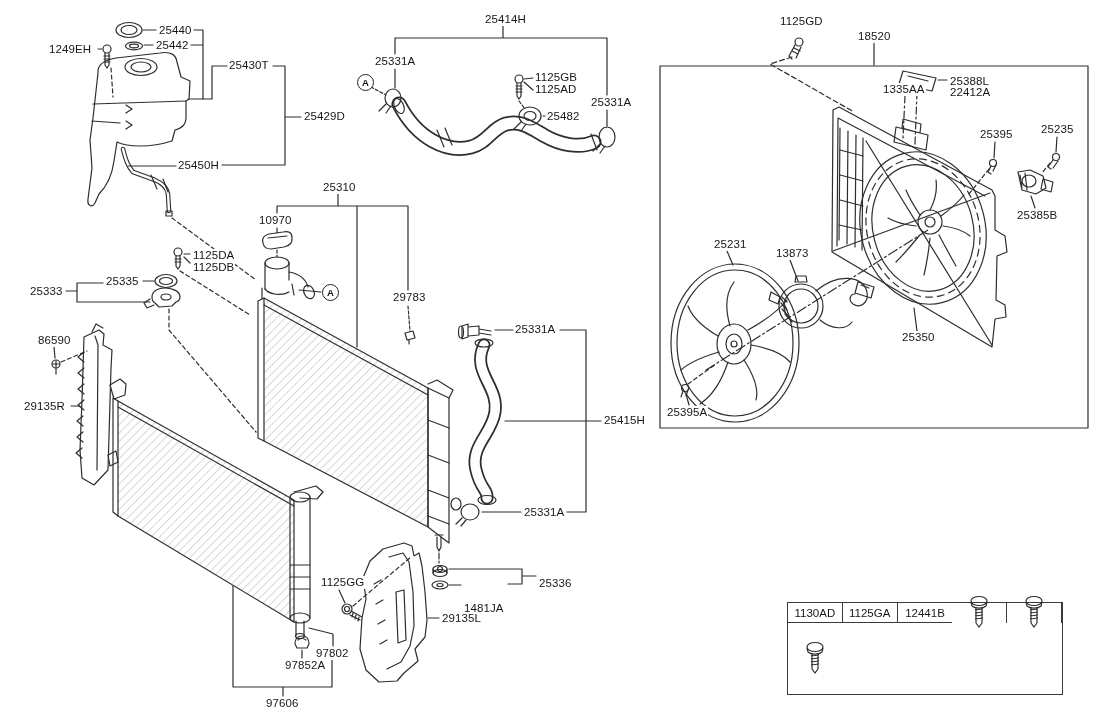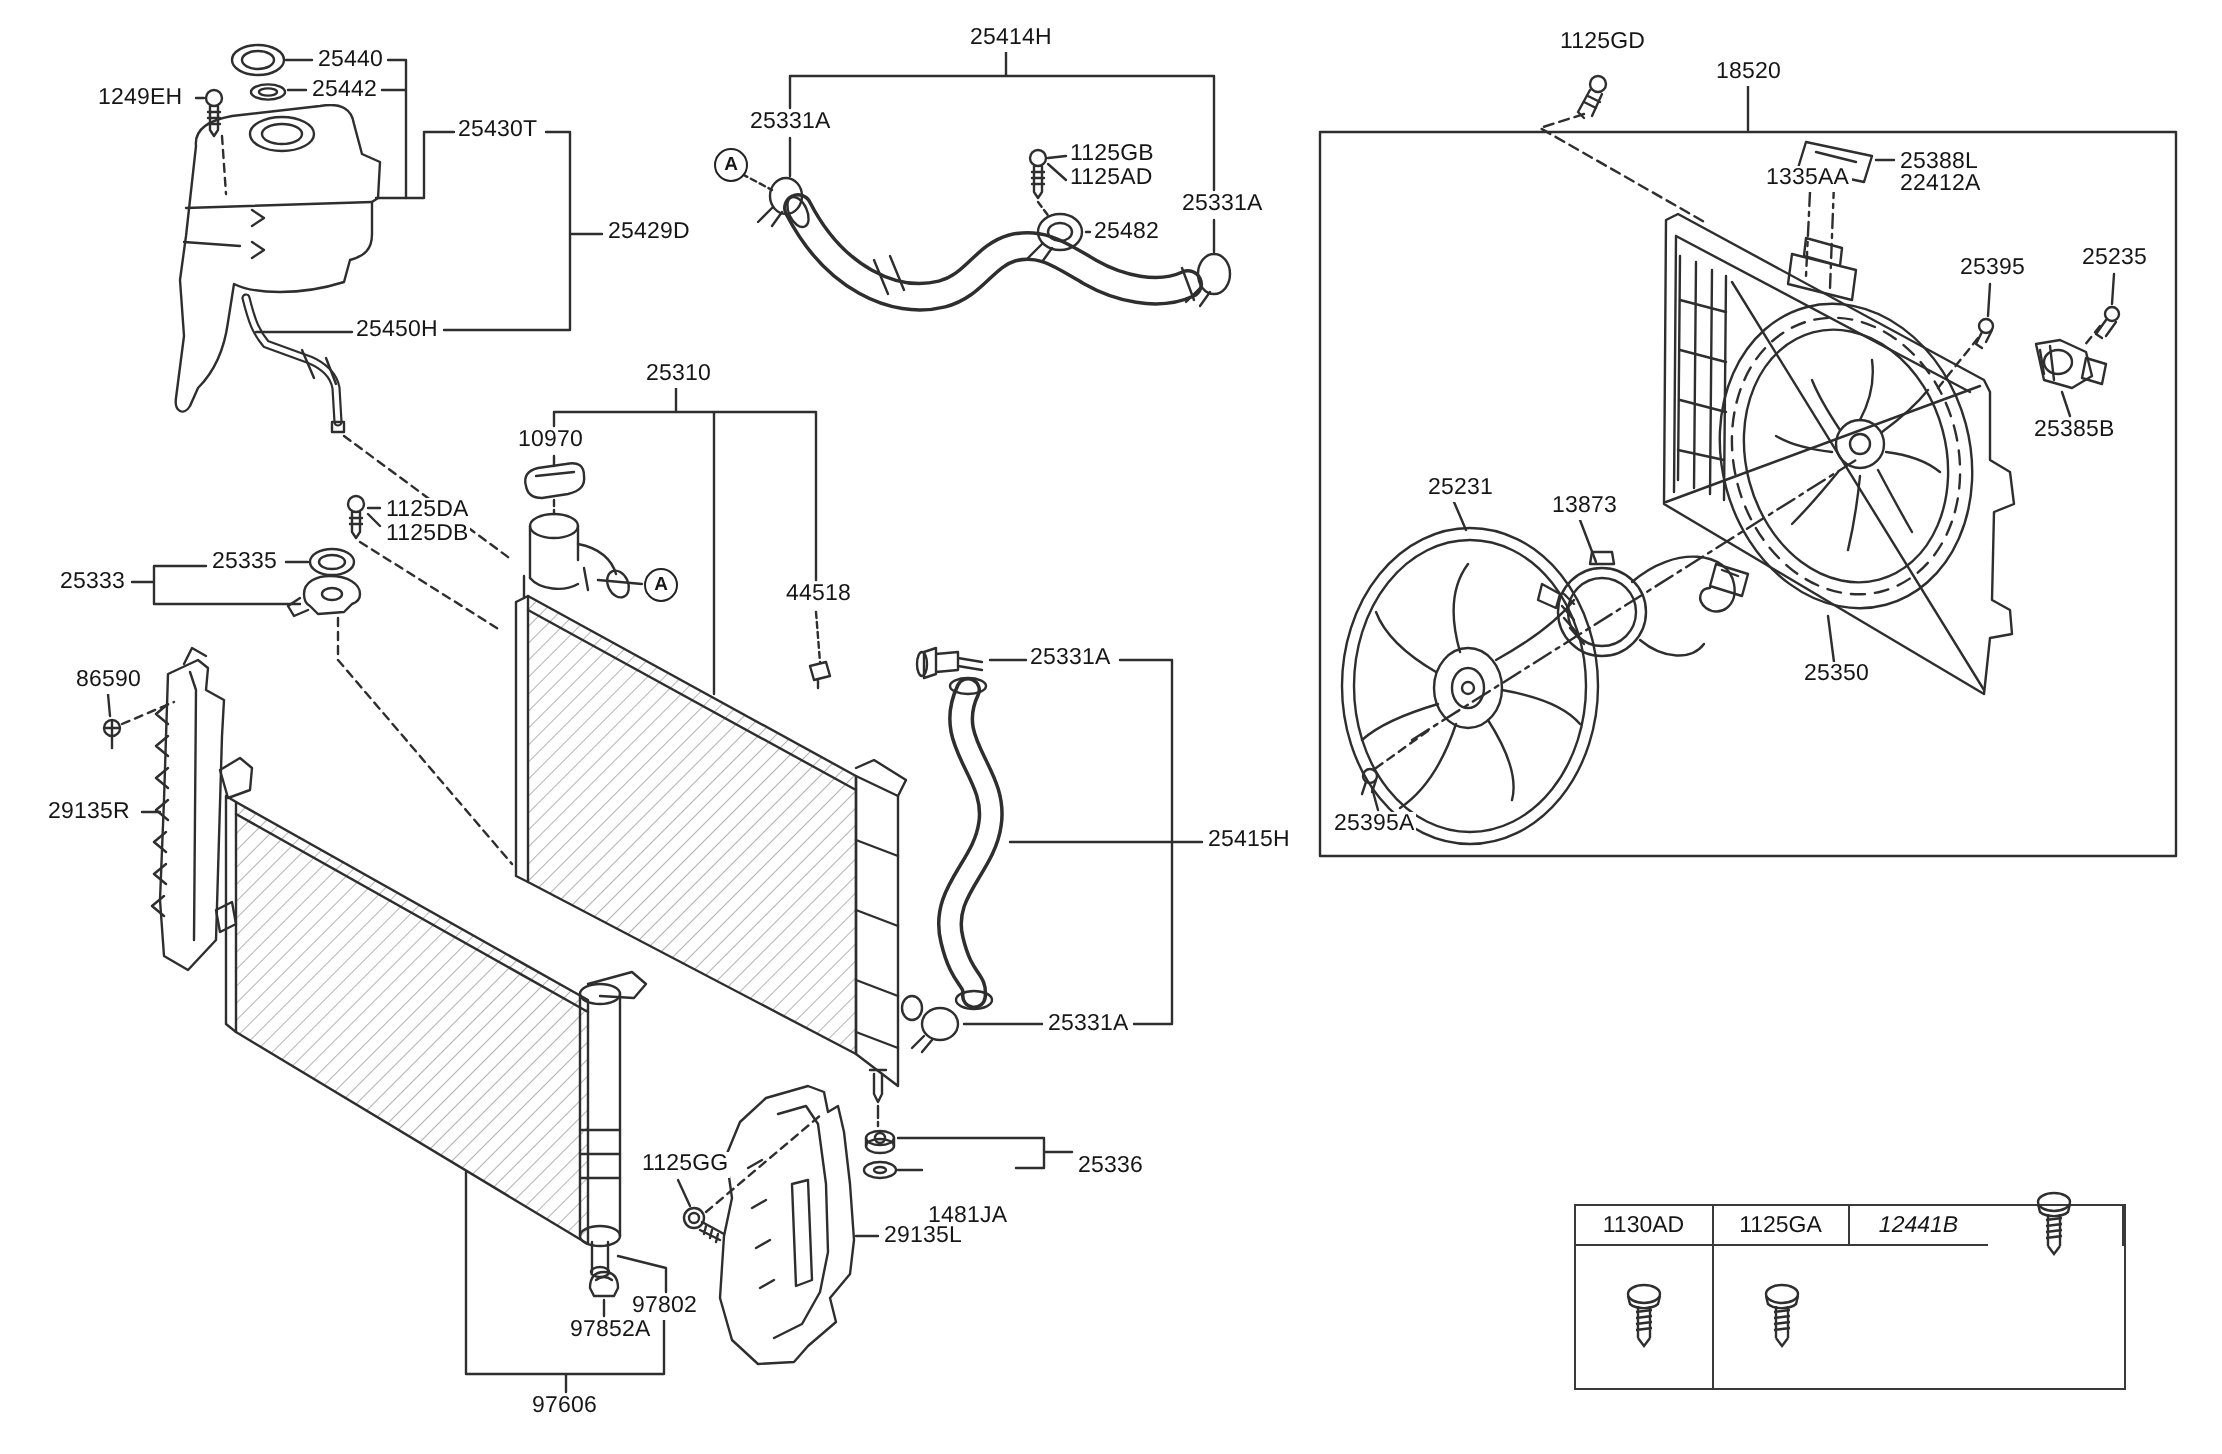--- a/index.html
+++ b/index.html
@@ -6,26 +6,26 @@
   .stage{position:relative;width:1111px;height:727px;background:#ffffff;
          font-family:"Liberation Sans",sans-serif;overflow:hidden;}
   .art{position:absolute;left:0;top:0;}
   .lbl{position:absolute;font-size:11.5px;line-height:13px;color:#161616;
        white-space:nowrap;background:#ffffff;padding:0 1px;letter-spacing:.1px;}
   .callout{position:absolute;width:15px;height:15px;border:1.3px solid #222;
        border-radius:50%;background:#fff;display:flex;align-items:center;
        justify-content:center;font-size:9.5px;font-weight:bold;color:#161616;}
   .ftable{position:absolute;left:787px;top:602px;width:274px;height:91px;
        border:1.6px solid #3a3a3a;display:grid;
-       grid-template-columns:1fr 1fr 1fr 1fr;grid-template-rows:20px 1fr;background:#fff;}
+       grid-template-columns:1fr 1fr 1fr 1fr 1fr;grid-template-rows:20px 1fr;background:#fff;}
   .hcell{border-right:1px solid #3a3a3a;border-bottom:1px solid #3a3a3a;
        display:flex;align-items:center;justify-content:center;
        font-size:11.5px;color:#161616;}
   .bcell{border-right:1px solid #3a3a3a;display:flex;align-items:center;justify-content:center;}
-  .nob{border-right:none;font-style:italic;}
+  .nob{border-right:none;}
 </style>
 </head>
 <body>
 
 <div class="stage">
 
 <svg class="art" width="1111" height="727" viewBox="0 0 1111 727">
   <defs>
     <pattern id="hatch" width="6" height="6" patternUnits="userSpaceOnUse" patternTransform="rotate(45)">
       <line x1="0" y1="0" x2="0" y2="6" stroke="#a9a9a9" stroke-width="0.9"></line>
@@ -333,21 +333,21 @@
 <span class="lbl" style="left:713px;top:238px">25231</span>
 <span class="lbl" style="left:775px;top:247px">13873</span>
 <span class="lbl" style="left:901px;top:331px">25350</span>
 <span class="lbl" style="left:666px;top:406px">25395A</span>
 <span class="lbl" style="left:322px;top:181px">25310</span>
 <span class="lbl" style="left:258px;top:214px">10970</span>
 <span class="lbl" style="left:192px;top:249px">1125DA</span>
 <span class="lbl" style="left:192px;top:261px">1125DB</span>
 <span class="lbl" style="left:29px;top:285px">25333</span>
 <span class="lbl" style="left:105px;top:275px">25335</span>
-<span class="lbl" style="left:392px;top:291px">44518</span>
+<span class="lbl" style="left:392px;top:291px">29783</span>
 <span class="lbl" style="left:37px;top:334px">86590</span>
 <span class="lbl" style="left:23px;top:400px">29135R</span>
 <span class="lbl" style="left:514px;top:323px">25331A</span>
 <span class="lbl" style="left:603px;top:414px">25415H</span>
 <span class="lbl" style="left:523px;top:506px">25331A</span>
 <span class="lbl" style="left:538px;top:577px">25336</span>
 <span class="lbl" style="left:463px;top:602px">1481JA</span>
 <span class="lbl" style="left:320px;top:576px">1125GG</span>
 <span class="lbl" style="left:441px;top:612px">29135L</span>
 <span class="lbl" style="left:315px;top:647px">97802</span>

